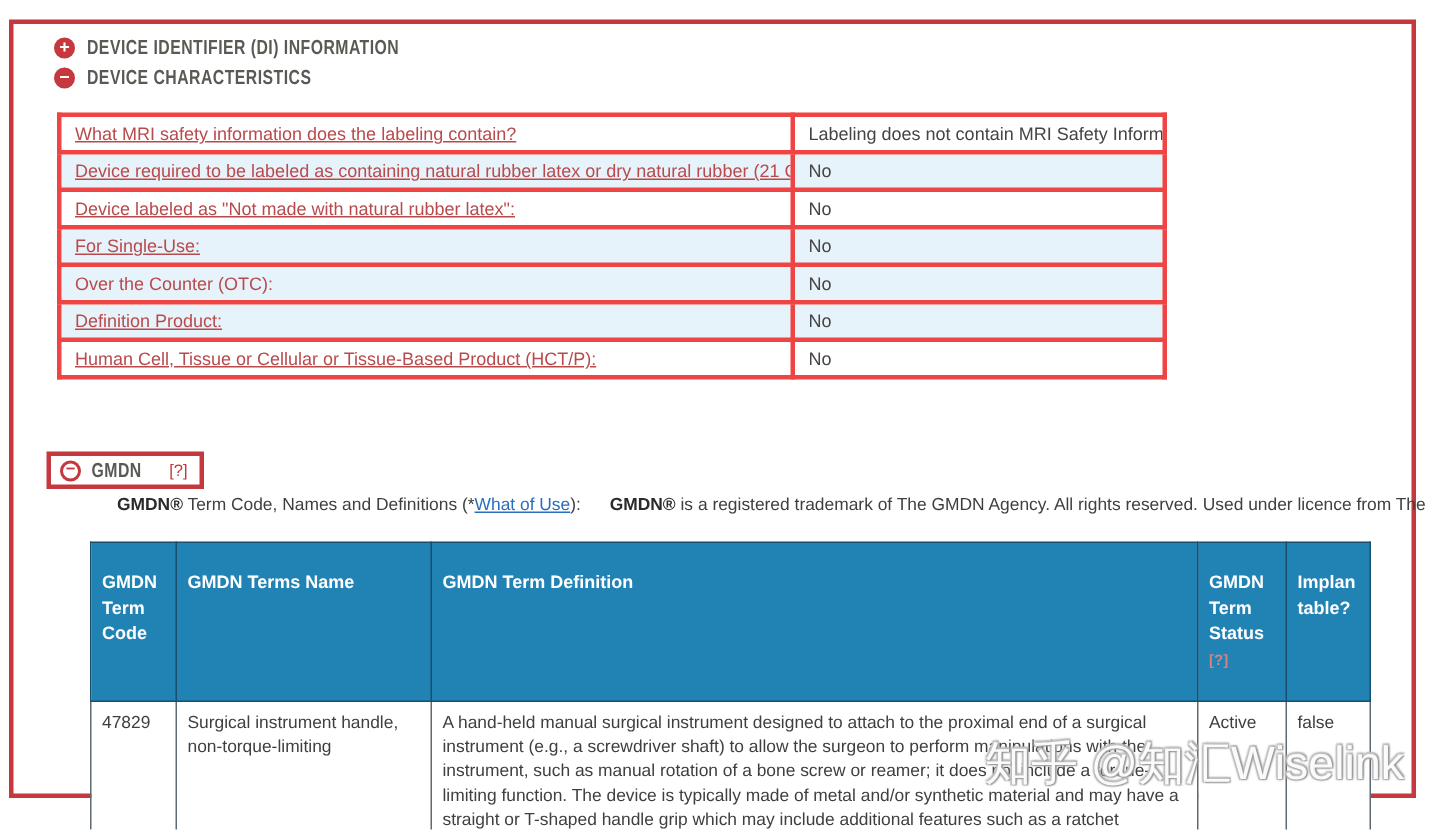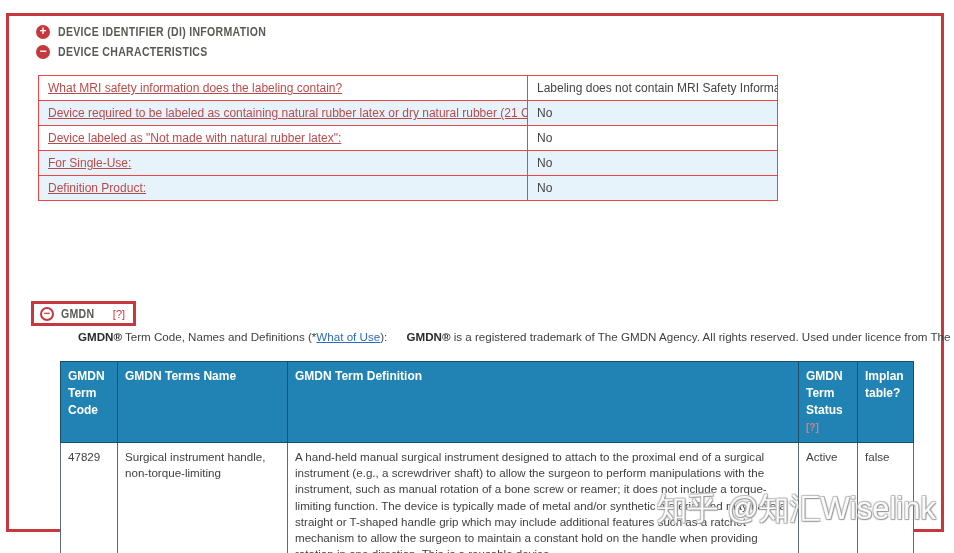--- a/index.html
+++ b/index.html
@@ -23,21 +23,21 @@
   .cond {
     color:#595a54; font-weight:700; font-size:13.5px; display:inline-block;
     transform:scaleX(0.78); transform-origin:0 50%; letter-spacing:0.4px; white-space:nowrap;
   }
   
   .char-table {
     position:absolute; left:38px; top:75px; width:740px; border-collapse:collapse;
     font-size:12px; table-layout:fixed;
   }
   .char-table td {
-    border:1px solid #ef4444; height:25px; padding:0 9px; vertical-align:middle;
+    border:3px solid #ef4444; height:25px; padding:0 9px; vertical-align:middle;
     overflow:hidden; white-space:nowrap;
   }
   .char-table td.c-label { width:489px; }
   .char-table tr.alt { background:#e7f3fb; }
   .char-link { color:#b94a4c; text-decoration:underline; cursor:pointer; }
   .char-link.no-underline { text-decoration:none; cursor:default; }
   .c-value { color:#454545; }
   
   .gmdn-hdr { position:absolute; left:31px; top:301px; }
   .gmdn-box {
@@ -56,21 +56,21 @@
   }
   .note b { color:#2b2b2b;margin-left:16px; }
   .blue-link { color:#2a6ebb; text-decoration:underline; cursor:pointer; }
   
   .gmdn-table {
     position:absolute; left:60px; top:361px; width:853px; border-collapse:collapse;
     table-layout:fixed; font-size:11.6px;
   }
   .gmdn-table th {
     background:#2183b4; color:#fff; text-align:left; vertical-align:top;
-    padding:6px 7px; font-size:12px; border:1px solid #174f6d; height:60px;
+    padding:18px 7px; font-size:12px; border:1px solid #174f6d; height:60px;
     font-weight:700; line-height:17px; word-wrap:break-word;
   }
   .gmdn-table td {
     border:1px solid #5f6a72; vertical-align:top; padding:6px 7px; height:106px;
     color:#3f3f3f; line-height:16.2px; word-wrap:break-word; background:#fff;
   }
   .status-help { color:#d9807d; font-size:10px; cursor:pointer; }
   
   .watermark {
     position:absolute; top:488px; right:18px; font-size:31px; z-index:10;
@@ -117,29 +117,41 @@
   </tr>
 
   <tr class="alt">
     <td class="c-label">
       <span class="char-link">For Single-Use:</span>
     </td>
     <td class="c-value">No</td>
   </tr>
 
 
+  <tr class="alt">
+    <td class="c-label">
+      <span class="char-link no-underline">Over the Counter (OTC):</span>
+    </td>
+    <td class="c-value">No</td>
+  </tr>
 
 
   <tr class="alt">
     <td class="c-label">
       <span class="char-link">Definition Product:</span>
     </td>
     <td class="c-value">No</td>
   </tr>
 
+  <tr>
+    <td class="c-label">
+      <span class="char-link">Human Cell, Tissue or Cellular or Tissue-Based Product (HCT/P):</span>
+    </td>
+    <td class="c-value">No</td>
+  </tr>
 </tbody>
 </table>
 
 <div class="gmdn-hdr">
   <span class="gmdn-box">
     <span class="outline-minus">−</span>
     <span class="cond">GMDN</span>
     <span class="gmdn-help">[?]</span>
   </span>
 </div>

